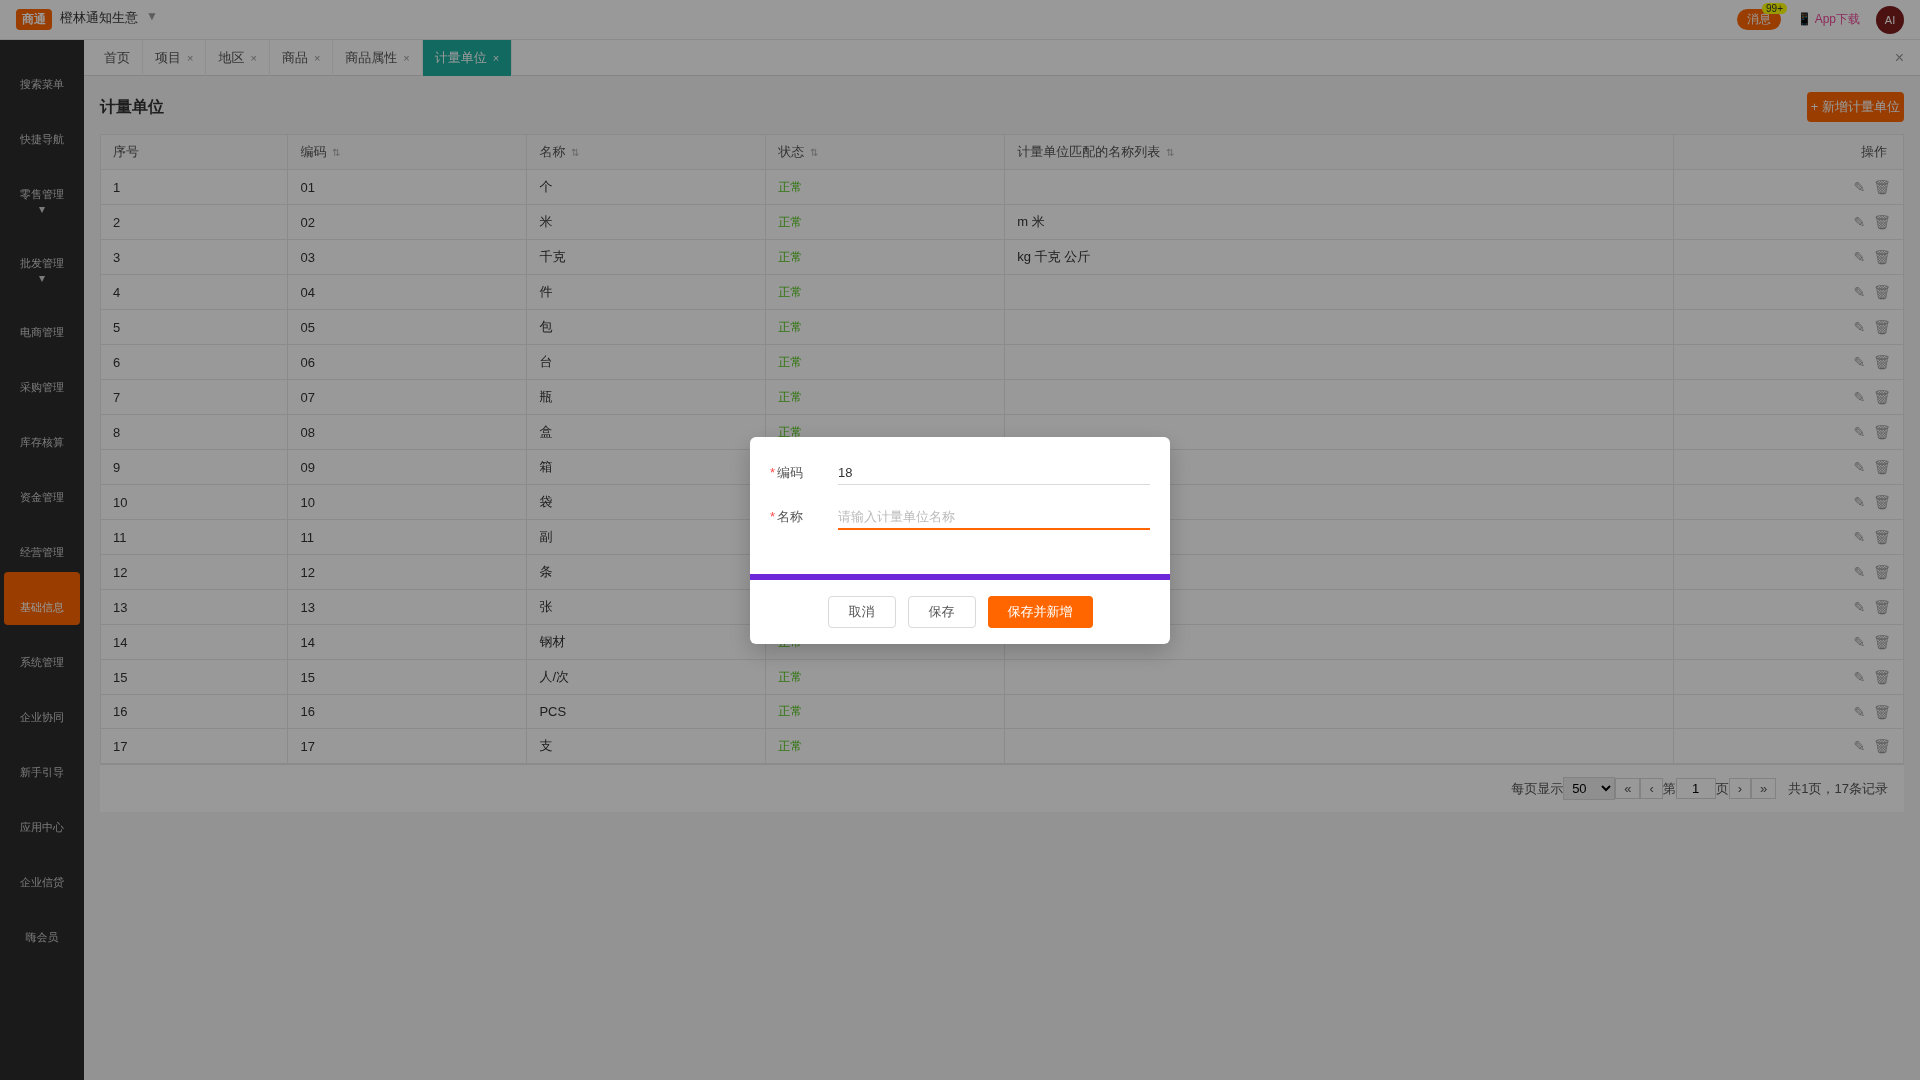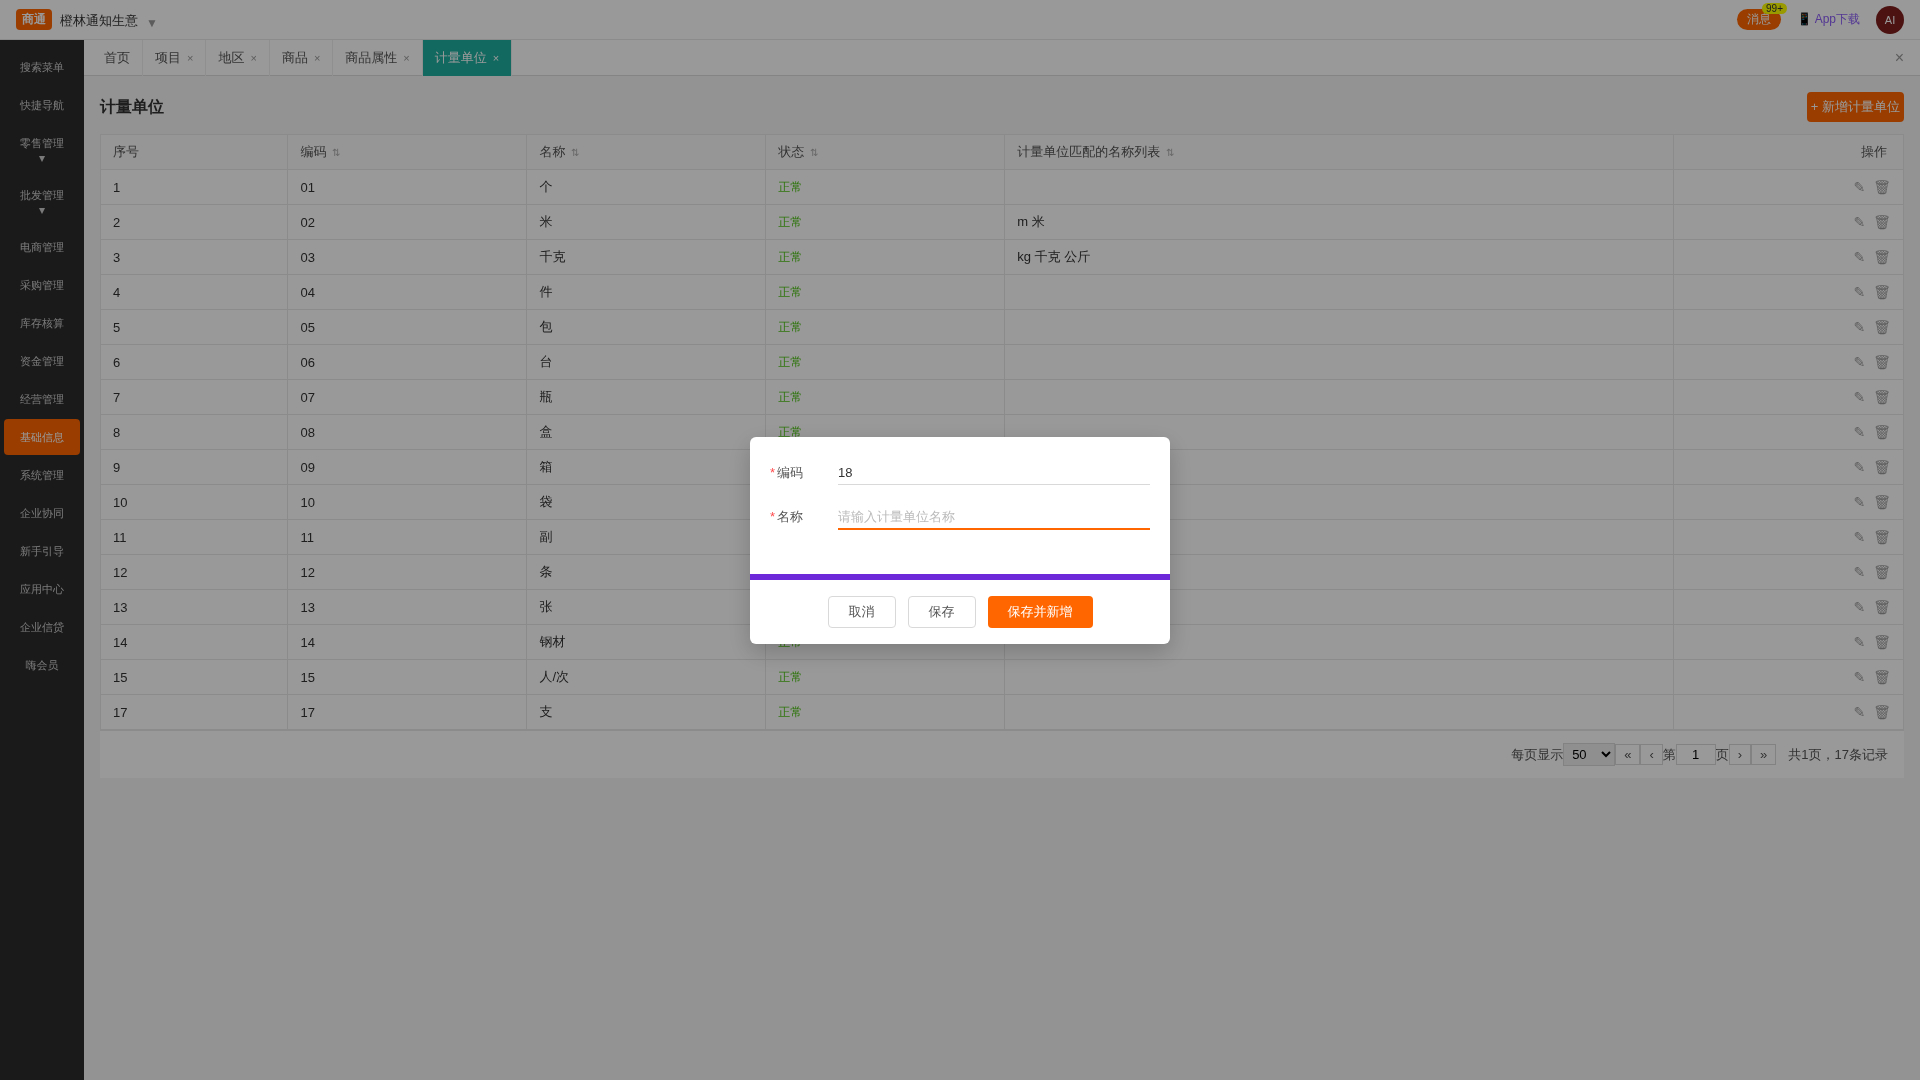--- a/index.html
+++ b/index.html
@@ -10,21 +10,21 @@
       height: 40px;
       background: #fff;
       display: flex;
       align-items: center;
       justify-content: space-between;
       padding: 0 16px;
       border-bottom: 1px solid #e8e8e8;
     }
     .logo-area {
       display: flex;
-      align-items: flex-end;
+      align-items: flex-start;
       gap: 8px;
     }
     .logo-box {
       background: #f60;
       color: #fff;
       font-size: 12px;
       font-weight: bold;
       padding: 2px 6px;
       border-radius: 4px;
     }
@@ -52,21 +52,21 @@
       color: #333;
       font-size: 10px;
       border-radius: 8px;
       padding: 0 4px;
       position: absolute;
       top: -6px;
       right: -6px;
     }
     .app-download {
       font-size: 12px;
-      color: #8b5cf6;
+      color: #ec4899;
       cursor: pointer;
     }
     .avatar-circle {
       width: 28px;
       height: 28px;
       border-radius: 50%;
       background: #7f1d1d;
       display: flex;
       align-items: center;
       justify-content: center;
@@ -93,21 +93,21 @@
     .sidebar-item {
       padding: 10px 4px;
       text-align: center;
       font-size: 12px;
       cursor: pointer;
       color: #ccc;
       border-radius: 4px;
       margin: 1px 4px;
     }
     .sidebar-item.active { background: #ff6600; color: #fff; }
-    .sidebar-item-label { font-size: 11px; margin-top: 1px; display: block; }
+    .sidebar-item-label { font-size: 11px; margin-top: 18px; display: block; }
 
     
     .content-area {
       flex: 1;
       display: flex;
       flex-direction: column;
       overflow: hidden;
     }
 
     
@@ -665,20 +665,33 @@
       <td><span class="status-normal">正常</span></td>
       <td></td>
       <td style="text-align:right;">
         <div class="action-icons" style="justify-content:flex-end;">
           <span class="action-icon">✎</span>
           <span class="action-icon">🗑</span>
         </div>
       </td>
     </tr>
             <tr>
+      <td>16</td>
+      <td>16</td>
+      <td>PCS</td>
+      <td><span class="status-normal">正常</span></td>
+      <td></td>
+      <td style="text-align:right;">
+        <div class="action-icons" style="justify-content:flex-end;">
+          <span class="action-icon">✎</span>
+          <span class="action-icon">🗑</span>
+        </div>
+      </td>
+    </tr>
+            <tr>
       <td>17</td>
       <td>17</td>
       <td>支</td>
       <td><span class="status-normal">正常</span></td>
       <td></td>
       <td style="text-align:right;">
         <div class="action-icons" style="justify-content:flex-end;">
           <span class="action-icon">✎</span>
           <span class="action-icon">🗑</span>
         </div>

